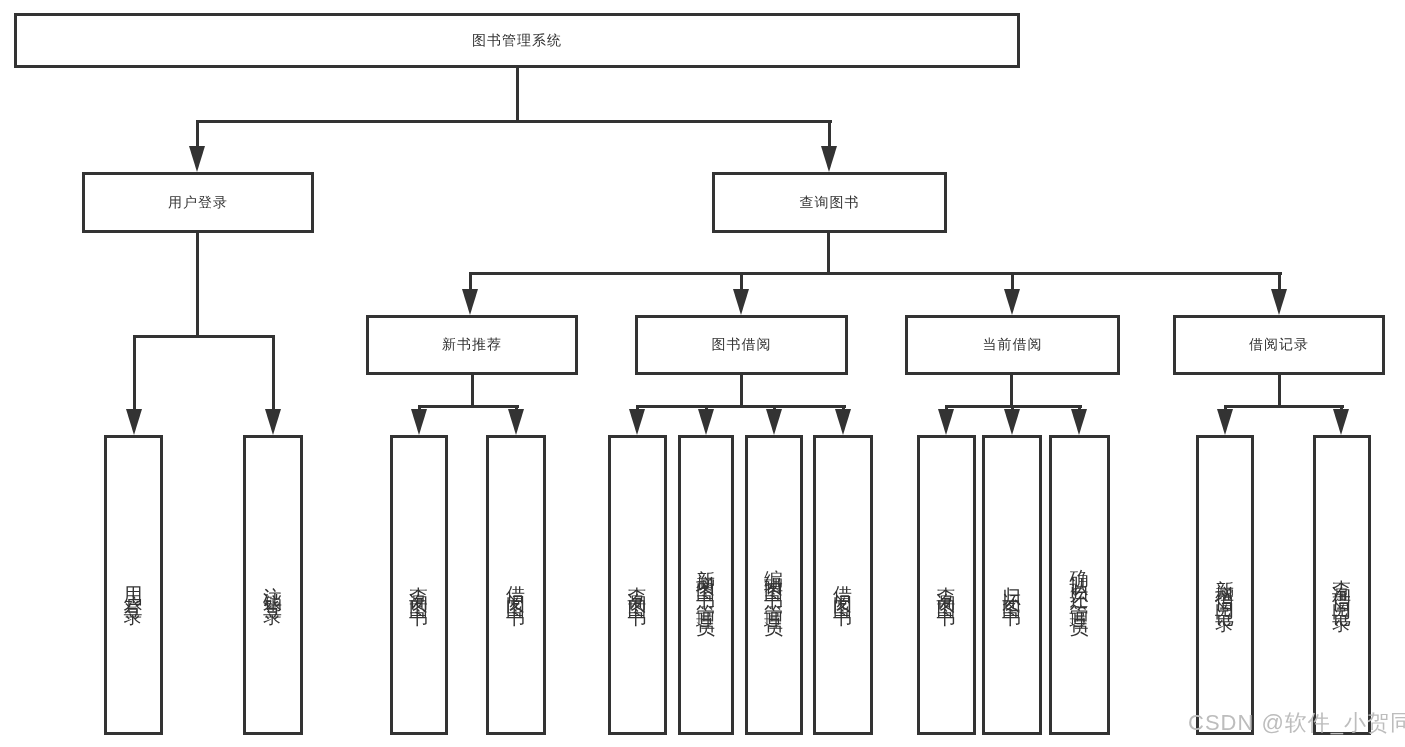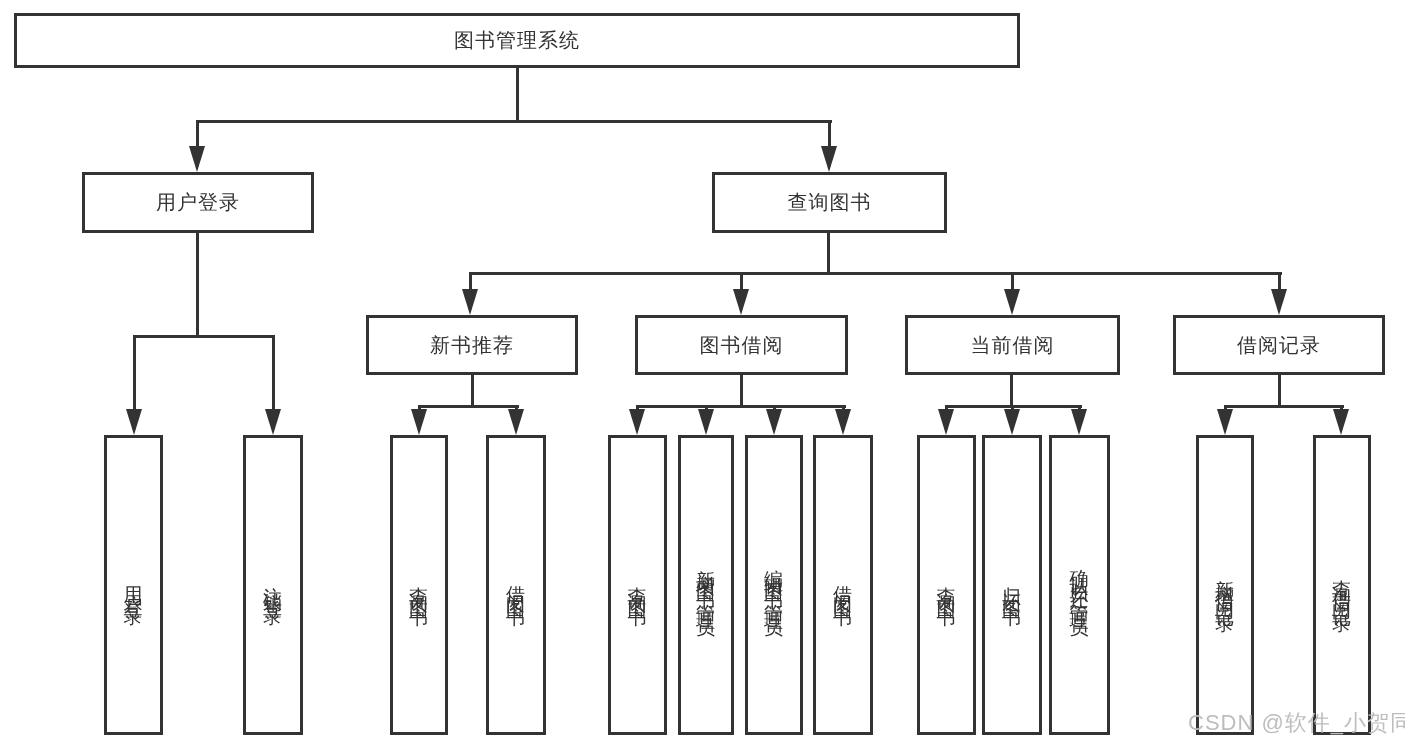--- a/index.html
+++ b/index.html
@@ -4,21 +4,21 @@
 <style>
   html,body{margin:0;padding:0;background:#ffffff;}
   #canvas{
     position:relative;width:1405px;height:747px;background:#ffffff;overflow:hidden;
     font-family:"Liberation Sans","DejaVu Sans",sans-serif;color:#333333;
   }
   .box{
     position:absolute;box-sizing:border-box;border:3px solid #333333;background:#ffffff;
     display:flex;align-items:center;justify-content:center;
   }
-  .hlabel{font-size:20px;color:#333333;letter-spacing:1px;white-space:nowrap;}
+  .hlabel{font-size:14px;color:#333333;letter-spacing:1px;white-space:nowrap;}
   .vtext{
     writing-mode:vertical-rl;text-orientation:mixed;
     font-size:19px;color:#333333;letter-spacing:7px;line-height:1;white-space:nowrap;
   }
   .lv{position:absolute;width:3px;background:#333333;}
   .lh{position:absolute;height:3px;background:#333333;}
   .arr{
     position:absolute;width:0;height:0;
     border-left:8px solid transparent;border-right:8px solid transparent;
     border-top:26px solid #333333;

